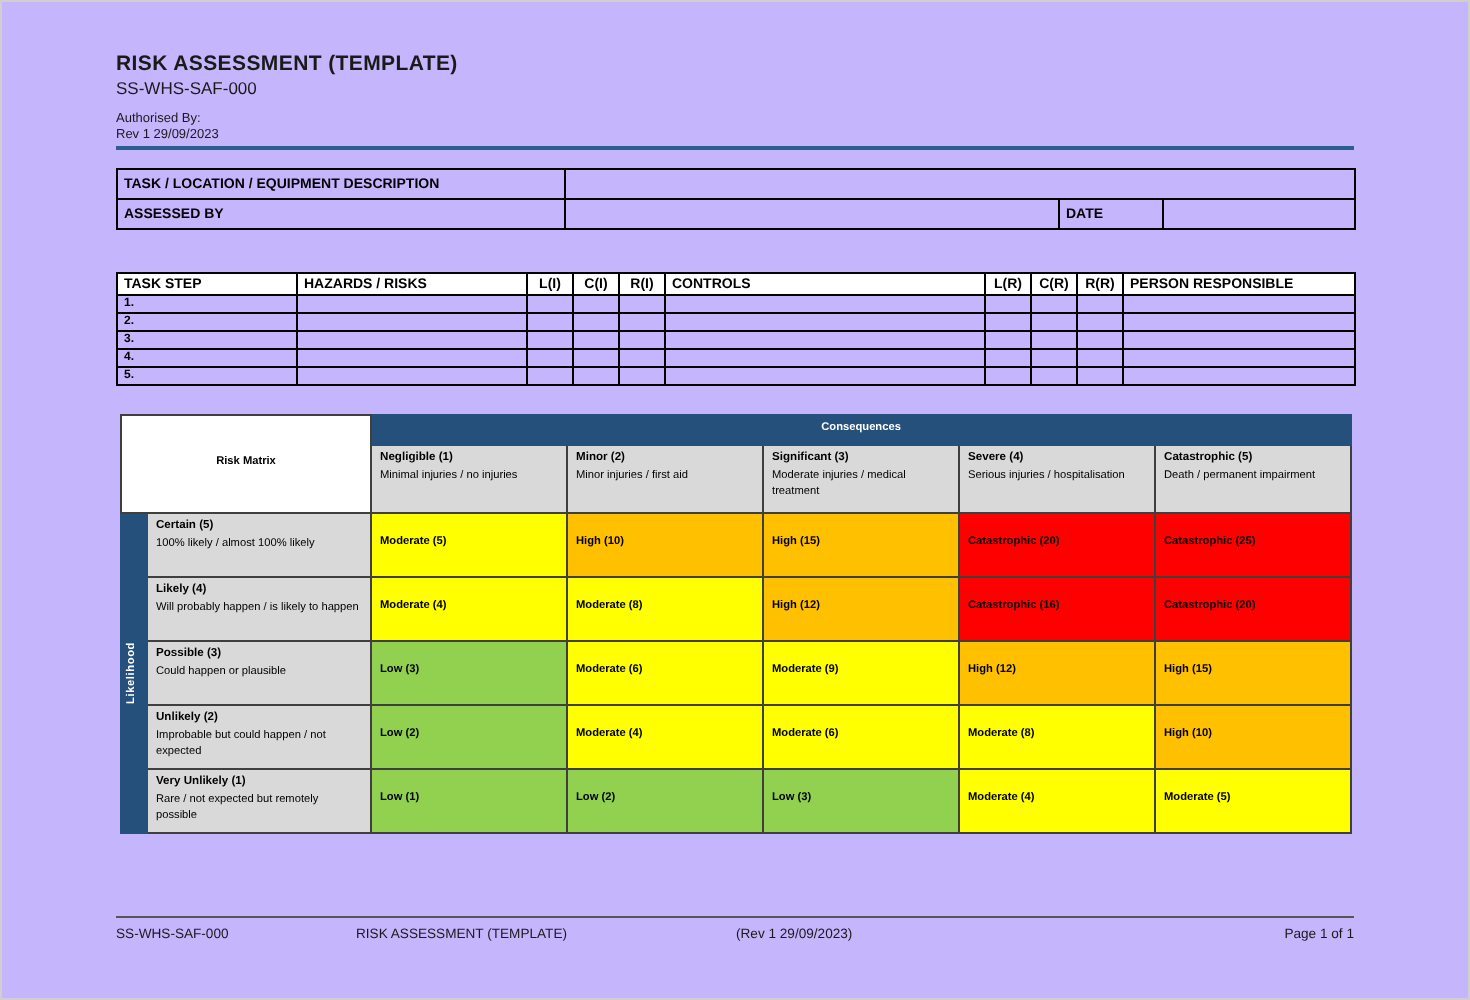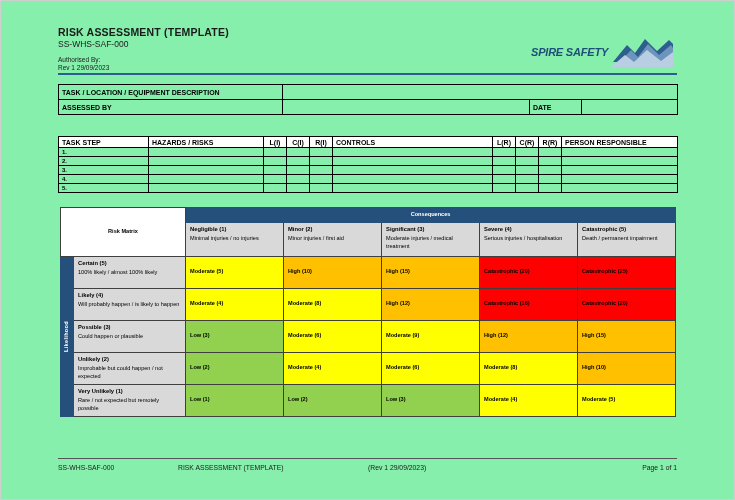--- a/index.html
+++ b/index.html
@@ -11,21 +11,21 @@
     width: 735px;
     height: 500px;
     font-family: "Liberation Sans", sans-serif;
     color: #000;
     overflow: hidden;
   }
   .page {
     position: relative;
     width: 735px;
     height: 500px;
-    background: #86efac;
+    background: #c4b5fd;
     box-sizing: border-box;
   }
   .page-border {
     position: absolute;
     left: 0; top: 0;
     width: 735px; height: 500px;
     border: 1px solid #cfcfcf;
     box-sizing: border-box;
     pointer-events: none;
   }
@@ -245,28 +245,20 @@
   <div class="page-border"></div>
 
   <div class="header">
     <div class="doc-title">RISK ASSESSMENT (TEMPLATE)</div>
     <div class="doc-code">SS-WHS-SAF-000</div>
     <div class="auth-block">
       <div>Authorised By:</div>
       <div>Rev 1 29/09/2023</div>
     </div>
 
-    <div class="logo">
-      <div class="logo-text">SPIRE SAFETY</div>
-      <svg class="logo-mark" viewBox="0 0 64 34">
-        <path d="M2 28 L16 11 L24 19 L34 5 L46 17 L58 6 L62 10 L62 28 Z" fill="#2e5e8e"></path>
-        <path d="M6 31 L20 16 L27 23 L37 10 L48 21 L60 11 L62 14 L62 31 Z" fill="#6d94bd"></path>
-        <path d="M0 33 L14 21 L23 28 L36 16 L50 27 L62 18 L62 33 Z" fill="#b9cee3"></path>
-      </svg>
-    </div>
   </div>
   <div class="header-rule"></div>
 
   <table class="doc tbl-task">
     <colgroup>
       <col style="width:224px">
         <col style="width:247px">
         <col style="width:52px">
         <col style="width:96px">
     </colgroup>

